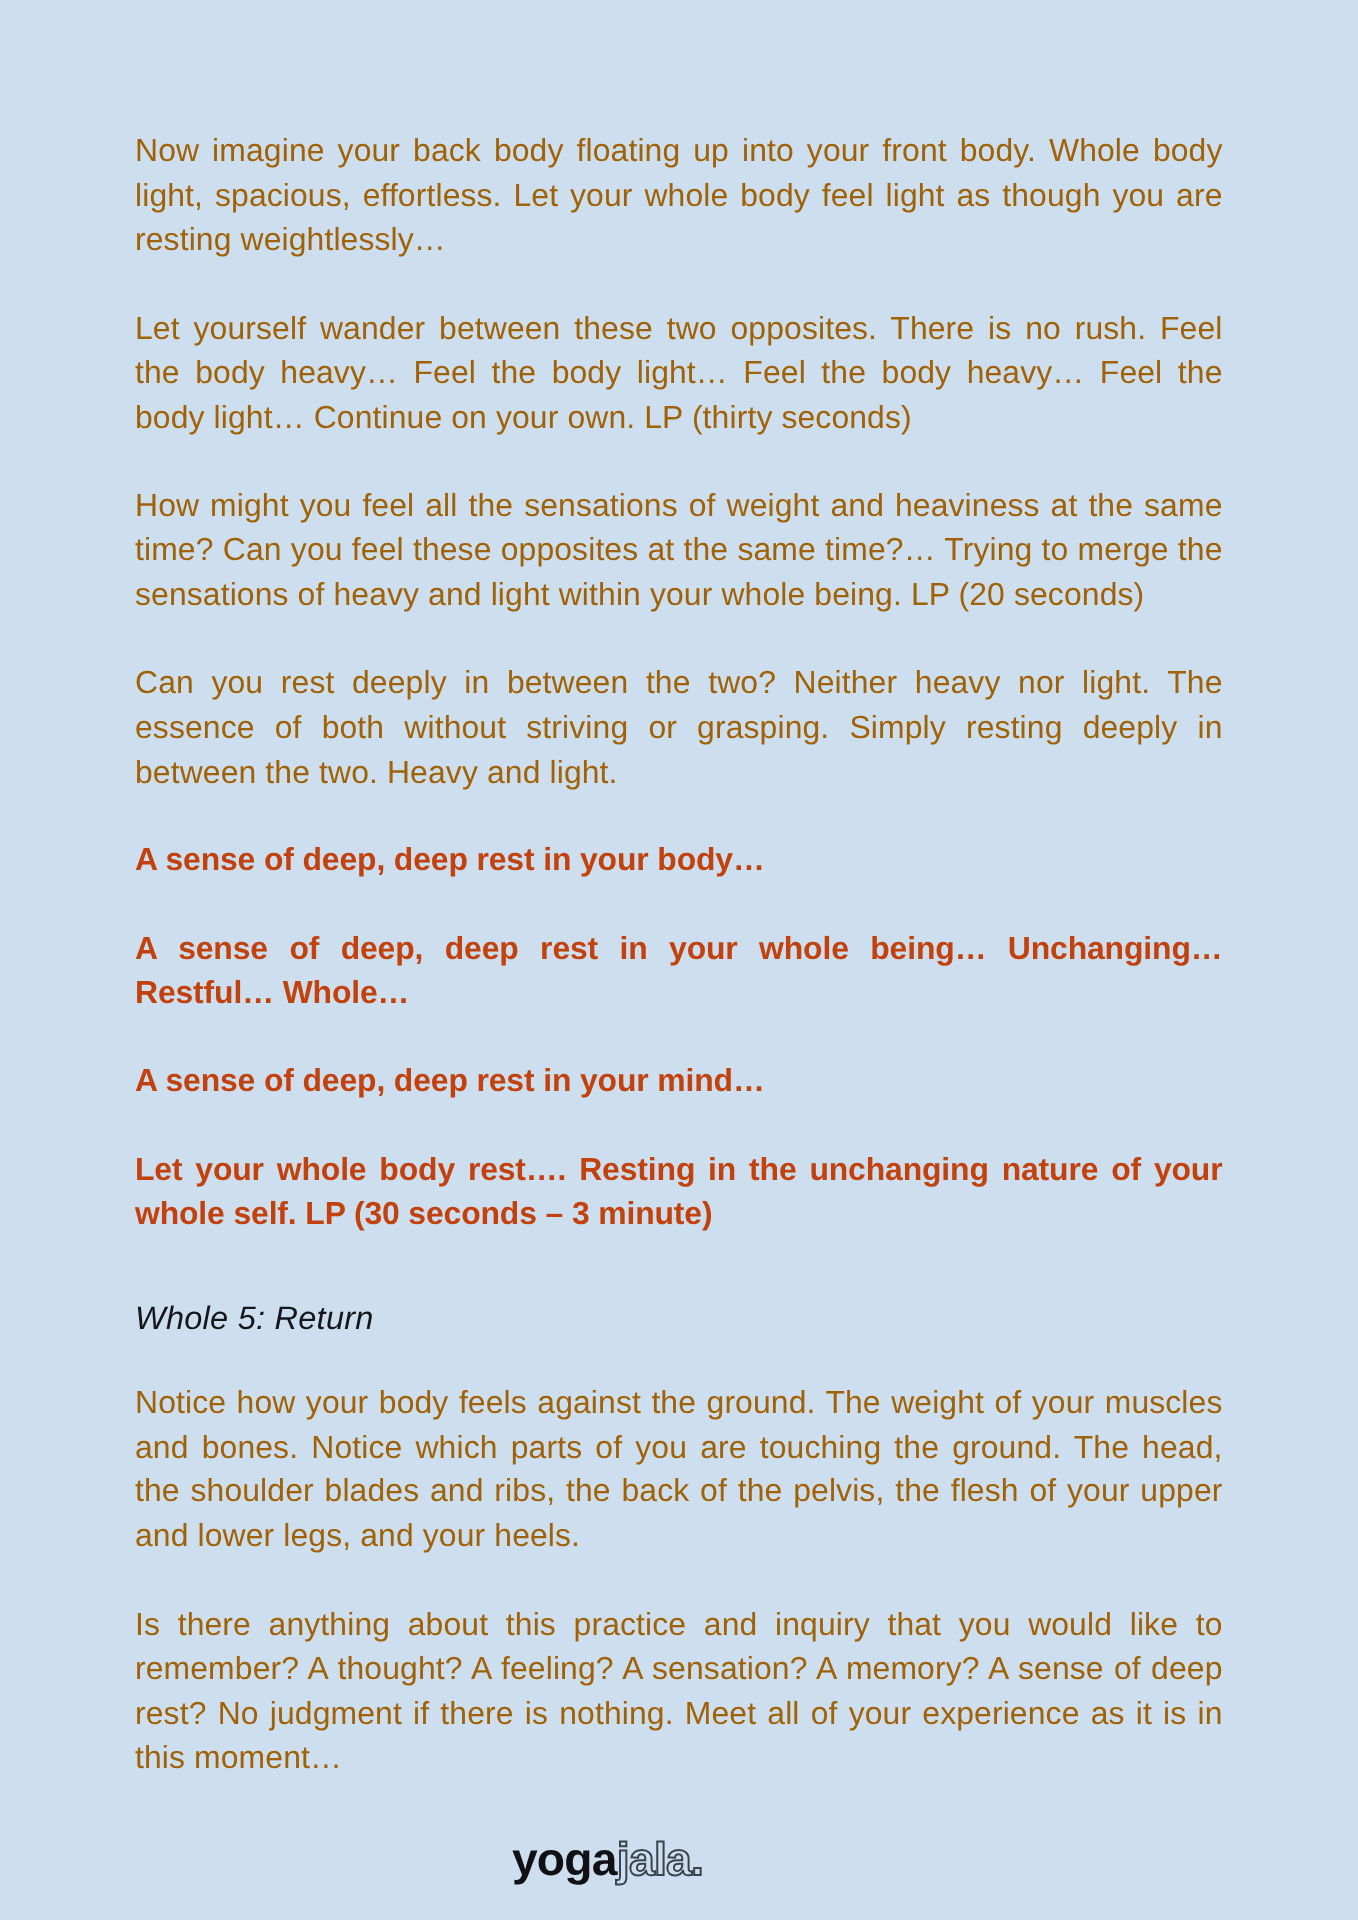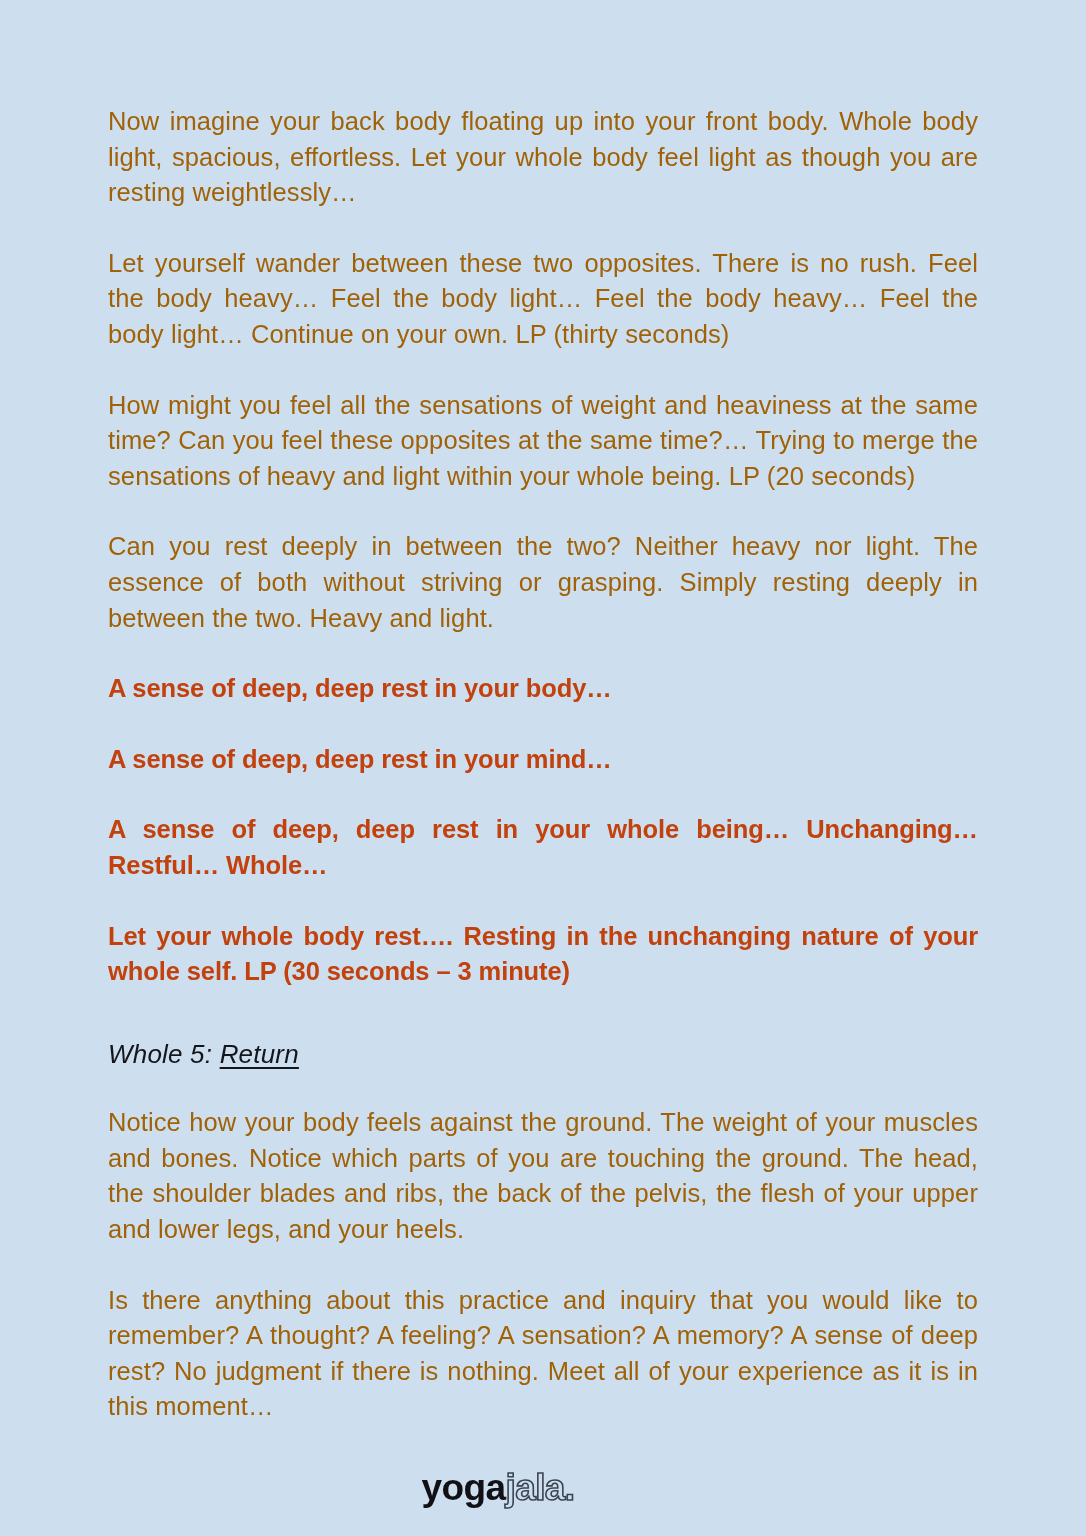--- a/index.html
+++ b/index.html
@@ -55,35 +55,33 @@
     font-size: 26px;
     line-height: 35.6px;
     color: #15161c;
     font-style: italic;
     font-weight: 400;
     margin: 0 0 33px 0;
     text-align: left;
     letter-spacing: 0.2px;
   }
   .heading-phase .underlined {
-    text-decoration: underline;
     text-underline-offset: 4px;
     text-decoration-thickness: 2px;
   }
   .spacer-lg {
     height: 12px;
   }
   .footer-logo {
     position: absolute;
     left: 0;
     top: 1468px;
     width: 972px;
     text-align: center;
     height: 44px;
-    padding-left: 12px;
   }
   .logo-wrap {
     display: inline-block;
     font-size: 37px;
     line-height: 40px;
     font-weight: 700;
     letter-spacing: -0.6px;
   }
   .logo-solid {
     color: #111115;
@@ -108,23 +106,23 @@
     <p class="para">Now imagine your back body floating up into your front body. Whole body light, spacious, effortless. Let your whole body feel light as though you are resting weightlessly…</p>
 
     <p class="para">Let yourself wander between these two opposites. There is no rush. Feel the body heavy… Feel the body light… Feel the body heavy… Feel the body light… Continue on your own. LP (thirty seconds)</p>
 
     <p class="para">How might you feel all the sensations of weight and heaviness at the same time? Can you feel these opposites at the same time?… Trying to merge the sensations of heavy and light within your whole being. LP (20 seconds)</p>
 
     <p class="para">Can you rest deeply in between the two? Neither heavy nor light. The essence of both without striving or grasping. Simply resting deeply in between the two. Heavy and light.</p>
 
     <p class="para-bold">A sense of deep, deep rest in your body…</p>
 
+    <p class="para-bold">A sense of deep, deep rest in your whole being… Unchanging… Restful… Whole…</p>
+
     <p class="para-bold">A sense of deep, deep rest in your mind…</p>
-
-    <p class="para-bold">A sense of deep, deep rest in your whole being… Unchanging… Restful… Whole…</p>
 
     <p class="para-bold">Let your whole body rest…. Resting in the unchanging nature of your whole self. LP (30 seconds – 3 minute)</p>
 
     <div class="spacer-lg"></div>
 
     <p class="heading-phase"><span>Whole 5: </span><span class="underlined">Return</span></p>
 
     <p class="para">Notice how your body feels against the ground. The weight of your muscles and bones. Notice which parts of you are touching the ground. The head, the shoulder blades and ribs, the back of the pelvis, the flesh of your upper and lower legs, and your heels.</p>
 
     <p class="para">Is there anything about this practice and inquiry that you would like to remember? A thought? A feeling? A sensation? A memory? A sense of deep rest? No judgment if there is nothing. Meet all of your experience as it is in this moment…</p>

